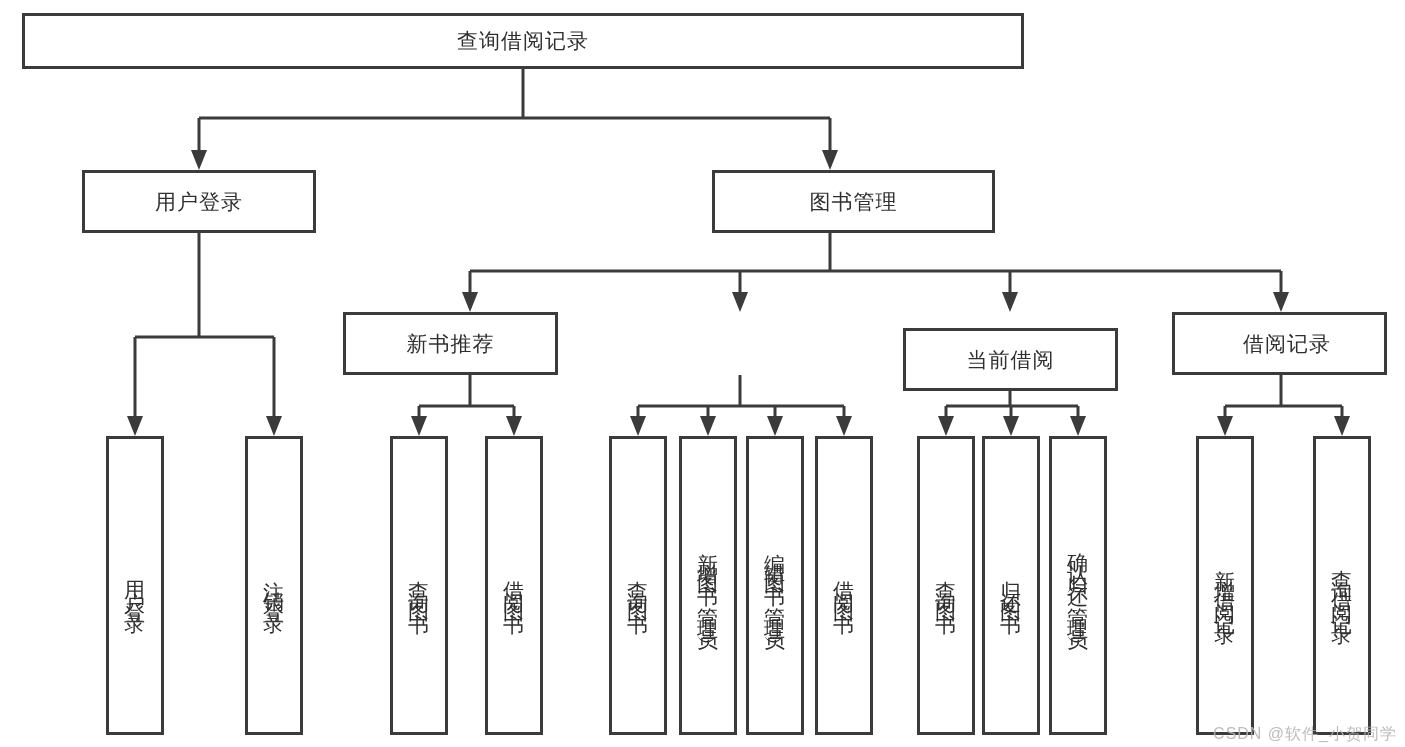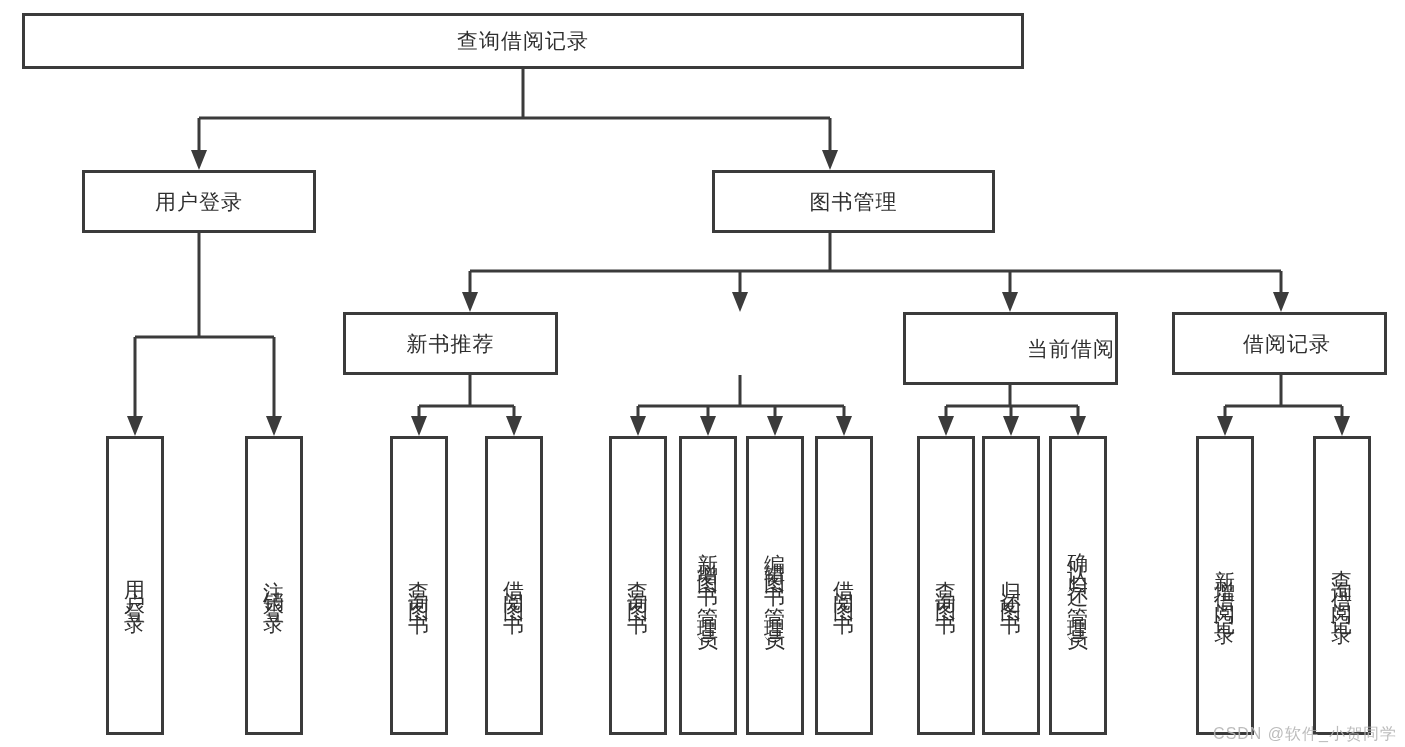--- a/index.html
+++ b/index.html
@@ -110,21 +110,21 @@
   <div class="hbox" style="left:82px; top:170px; width:234px; height:63px;">
     <span>用户登录</span>
   </div>
   <div class="hbox" style="left:712px; top:170px; width:283px; height:63px;">
     <span>图书管理</span>
   </div>
 
   <div class="hbox" style="left:343px; top:312px; width:215px; height:63px;">
     <span>新书推荐</span>
   </div>
-  <div class="hbox" style="left:903px; top:312px; width:215px; height:73px;justify-content:flex-end;">
+  <div class="hbox" style="left:903px; top:328px; width:215px; height:63px;">
     <span>当前借阅</span>
   </div>
   <div class="hbox" style="left:1172px; top:312px; width:215px; height:63px;padding-left:15px;">
     <span>借阅记录</span>
   </div>
 
   <div class="vbox" style="left:106px;">
     <span class="vtext">用户登录</span>
   </div>
   <div class="vbox" style="left:245px;">

